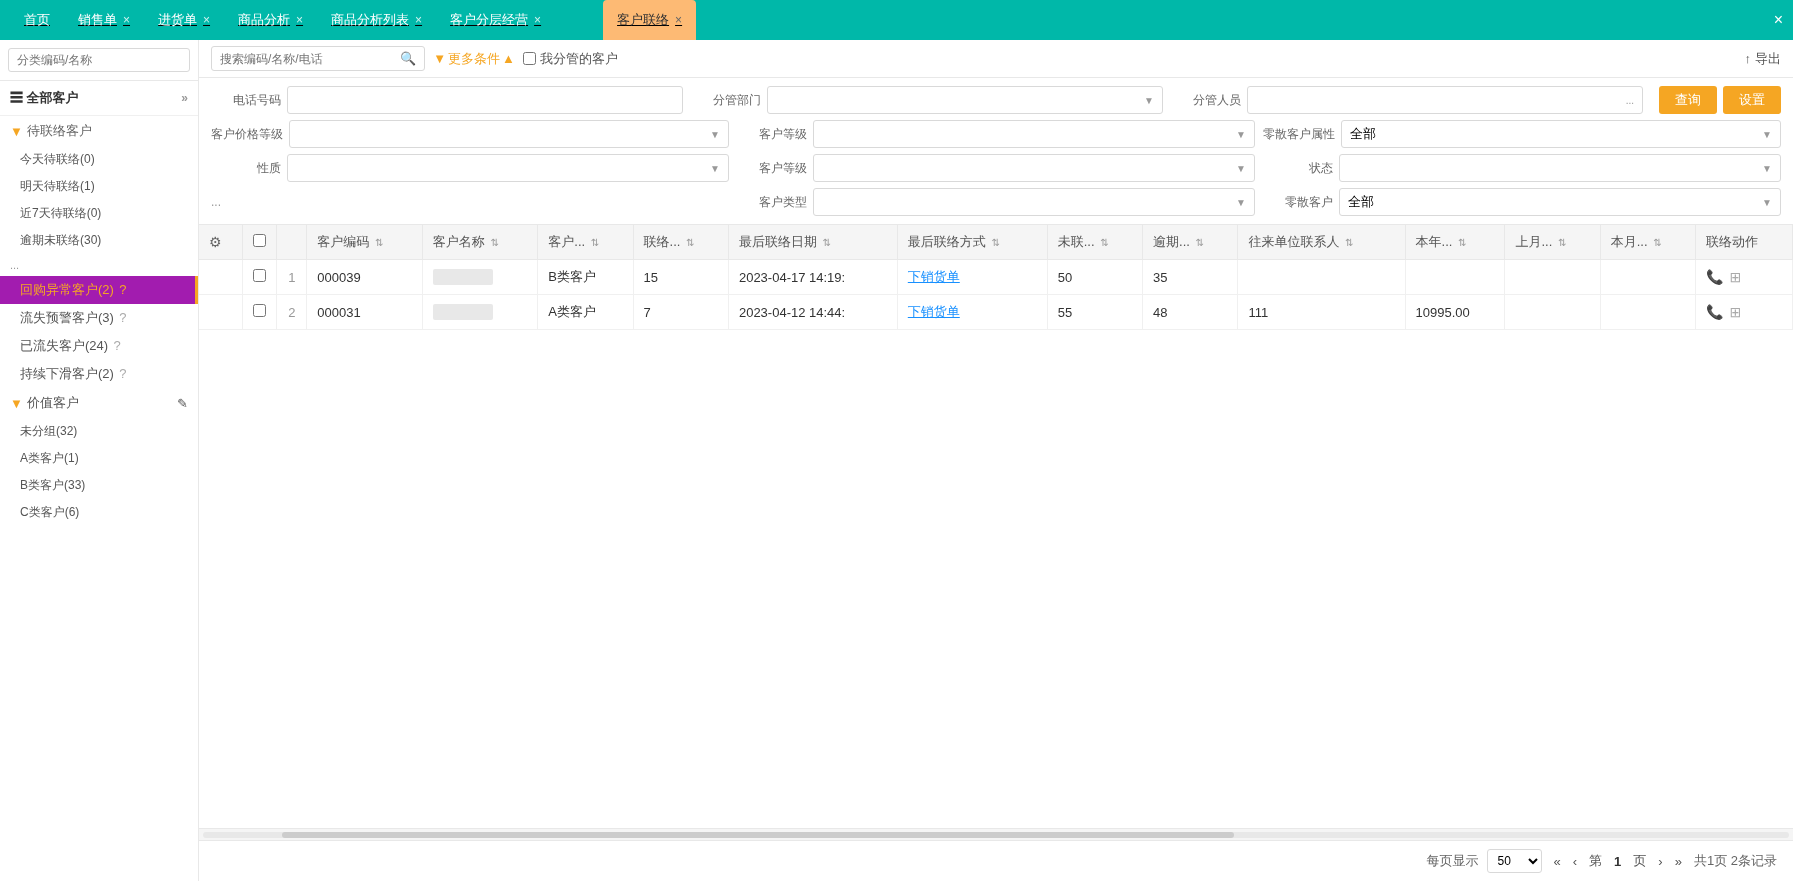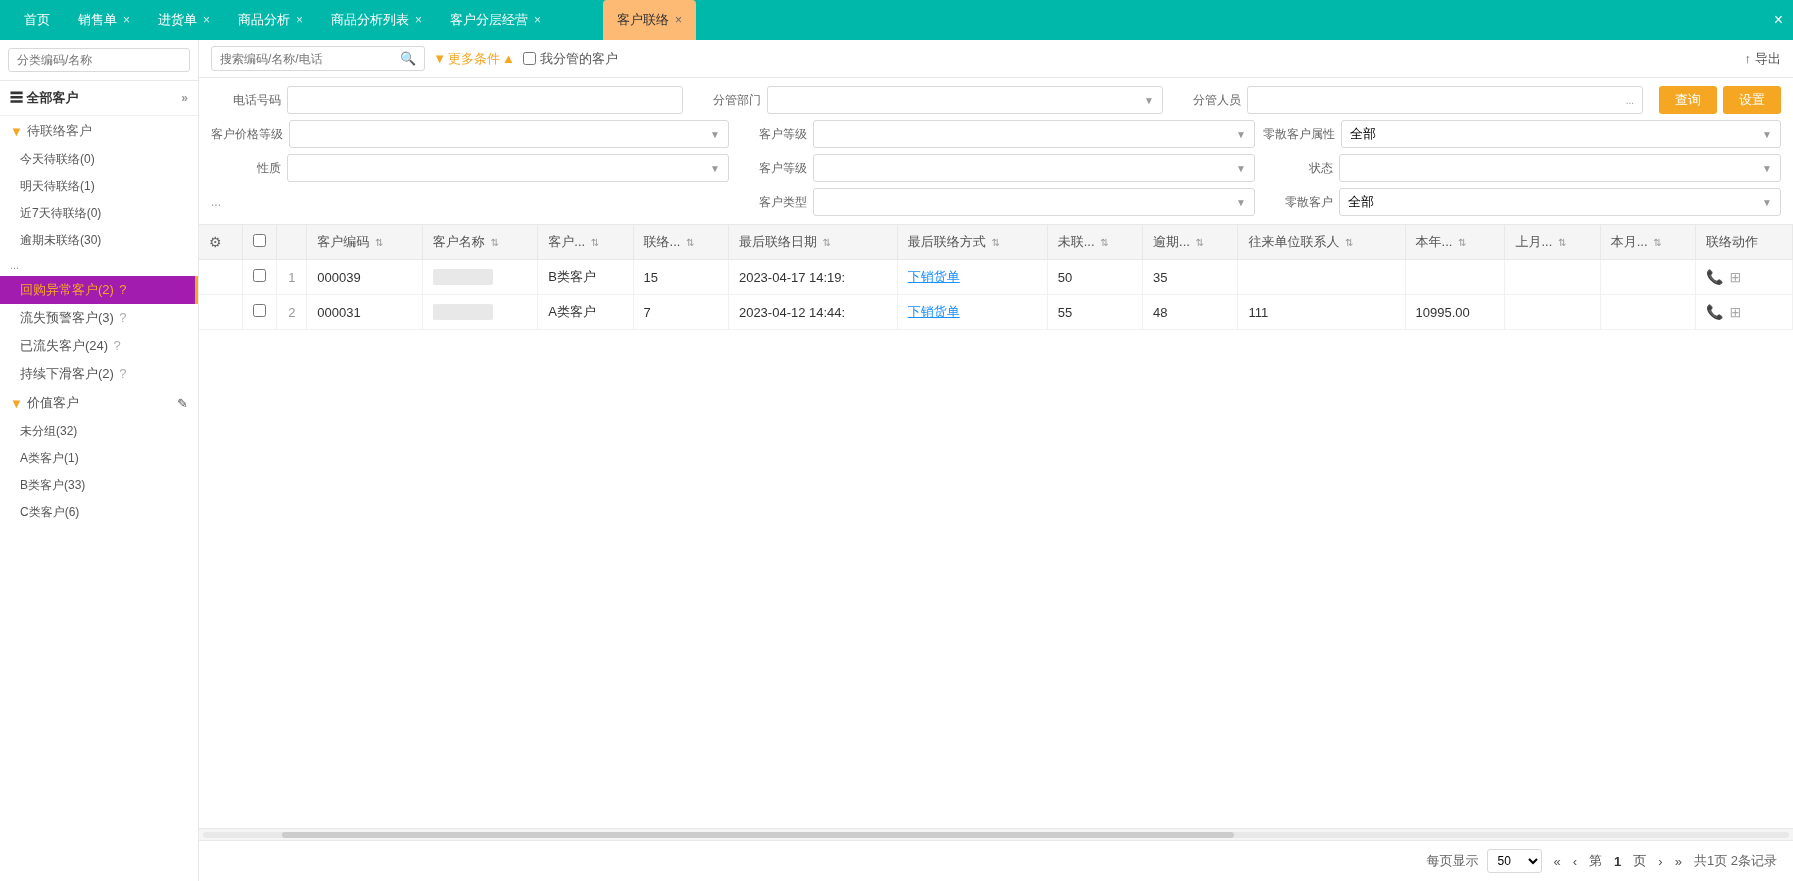--- a/index.html
+++ b/index.html
@@ -173,21 +173,21 @@
     .value-customers-header {
       display: flex; align-items: center; justify-content: space-between;
       padding: 6px 10px; font-size: 12px; color: #555; cursor: pointer;
     }
   </style>
 </head>
 <body>
 
 <div class="top-nav">
 
-  <div id="nav-items-container" style="display:flex;align-items:center;flex:1;">
+  <div id="nav-items-container" style="display:flex;align-items:center;flex:1;text-decoration:underline;">
       <div class="nav-item">首页</div>
       <div class="nav-item">销售单<span class="close-x"> ×</span></div>
       <div class="nav-item">进货单<span class="close-x"> ×</span></div>
       <div class="nav-item">商品分析<span class="close-x"> ×</span></div>
       <div class="nav-item">商品分析列表<span class="close-x"> ×</span></div>
       <div class="nav-item">客户分层经营<span class="close-x"> ×</span></div>
       <div class="nav-item active">客户联络<span class="close-x"> ×</span></div>
     </div>
   <span class="top-close">×</span>
 </div>

